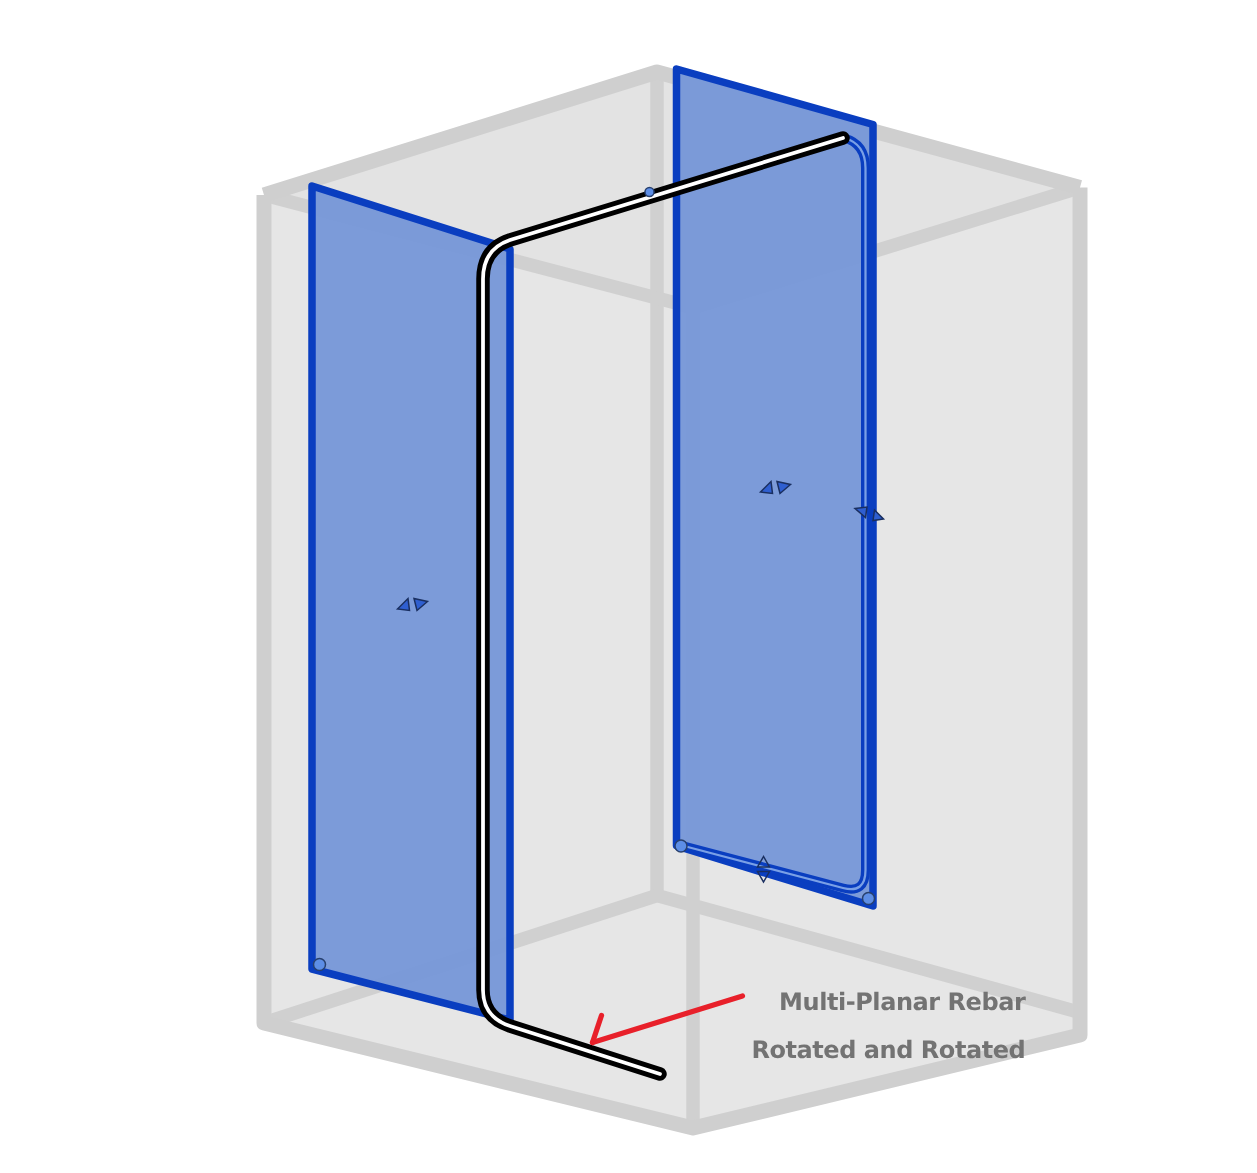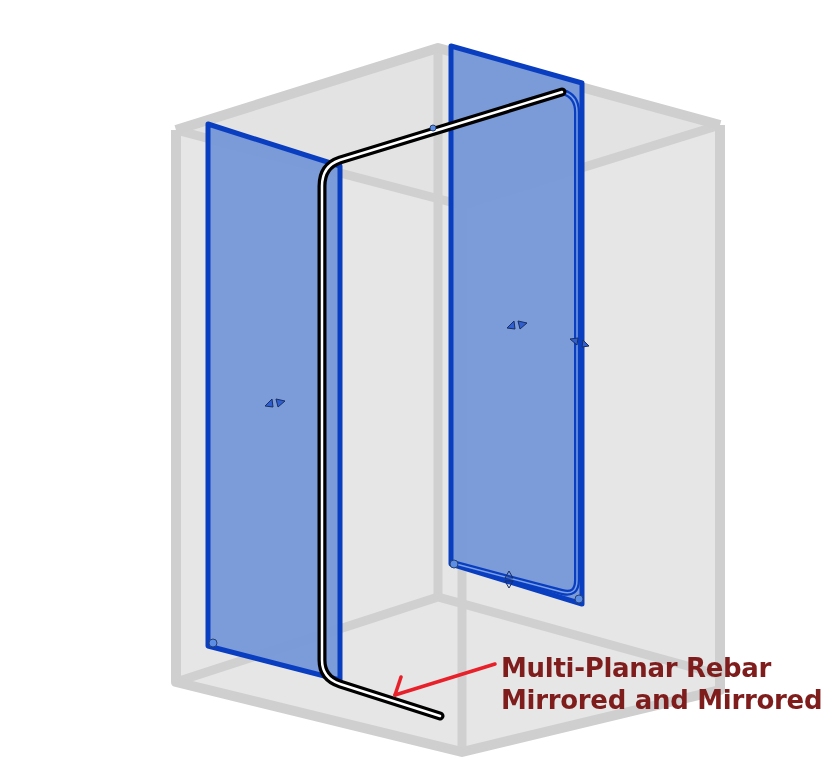--- a/index.html
+++ b/index.html
@@ -1,22 +1,23 @@
 <!DOCTYPE html>
 <html><head>
 <meta charset="utf-8">
 <style>
   html, body { margin: 0; padding: 0; background: #ffffff; }
   body { width: 838px; height: 782px; position: relative; overflow: hidden; font-family: "DejaVu Sans", sans-serif; }
   #scene { position: absolute; left: 0; top: 0; width: 838px; height: 782px; }
   .annotation-label {
     position: absolute; left: 501px; top: 652px;
     font-family: "DejaVu Sans", sans-serif; font-weight: bold;
-    font-size: 26px; line-height: 32px; color: #7f1d1d; white-space: nowrap;
+    font-size: 16px; line-height: 32px; color: #737373; white-space: nowrap;
     letter-spacing: -0.3px;
+    text-align: right;
   }
   .annotation-label span { display: block; }
 </style>
 </head>
 <body>
 
 <svg id="scene" viewBox="0 0 838 782" xmlns="http://www.w3.org/2000/svg">
 
   <g>
 
@@ -76,14 +77,14 @@
   </g>
 
   <g>
     <line x1="495" y1="664" x2="395" y2="695" stroke="#e8202a" stroke-width="3.5" stroke-linecap="round"></line>
     <line x1="395" y1="695" x2="401" y2="677" stroke="#e8202a" stroke-width="3.5" stroke-linecap="round"></line>
   </g>
 </svg>
 
 <div class="annotation-label">
   <span>Multi-Planar Rebar</span>
-  <span>Mirrored and Mirrored</span>
+  <span>Rotated and Rotated</span>
 </div>
 
 </body></html>

